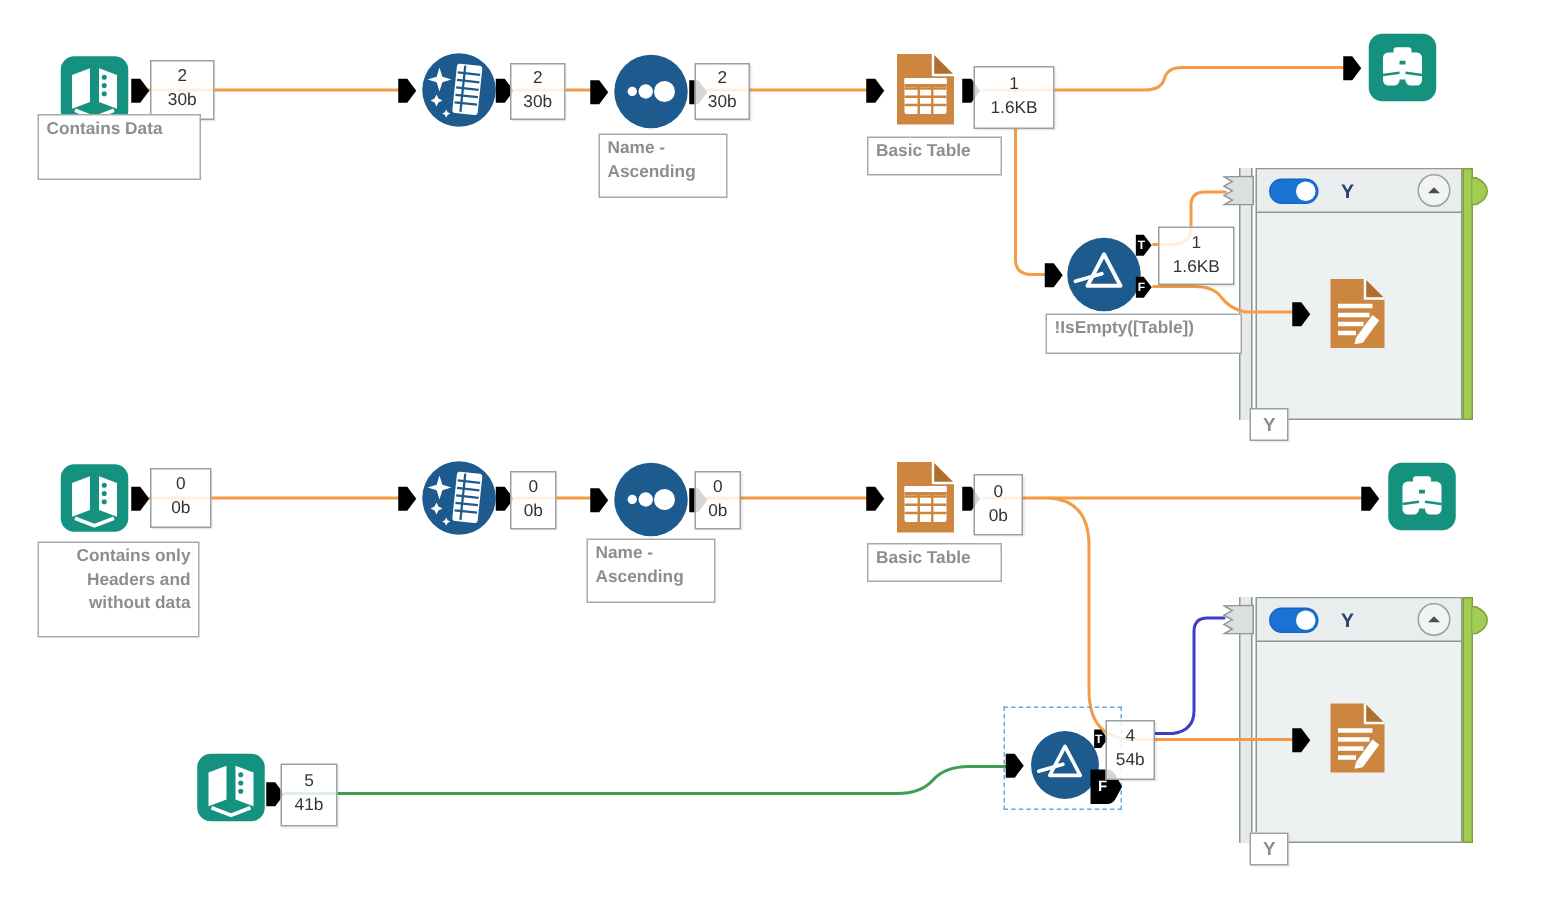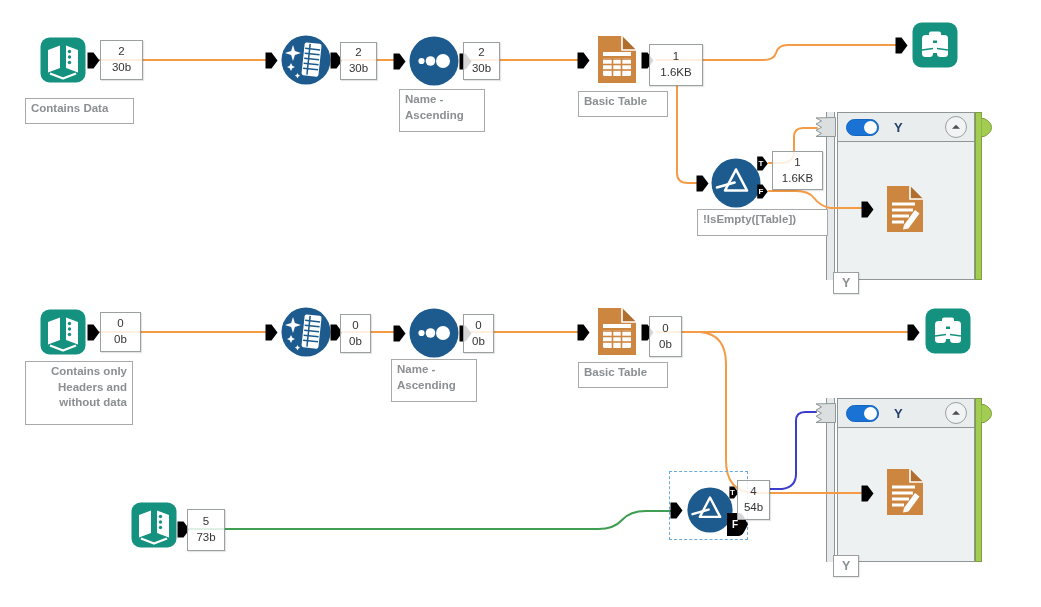--- a/index.html
+++ b/index.html
@@ -224,21 +224,21 @@
   </div>
   <div class="anch" style="left:87px;top:52px;">
       <svg width="13" height="17">
         <use href="#ic-anchor"></use>
       </svg>
     </div>
   <div class="ann" style="left:100px;top:40px;width:43px;height:40px;">
     <span>2</span>
       <span>30b</span>
   </div>
-  <div class="lbl" style="left:25px;top:98px;width:109px;height:26px;">Contains Data</div>
+  <div class="lbl" style="left:25px;top:76px;width:109px;height:44px;">Contains Data</div>
 
   <div class="anch" style="left:265px;top:52px;">
       <svg width="13" height="17">
         <use href="#ic-anchor"></use>
       </svg>
     </div>
   <div class="tool" style="left:280px;top:34px;">
     <svg width="52" height="52">
         <use href="#ic-cleanse"></use>
       </svg>
@@ -454,21 +454,21 @@
         <use href="#ic-input"></use>
       </svg>
   </div>
   <div class="anch" style="left:177px;top:521px;">
       <svg width="13" height="17">
         <use href="#ic-anchor"></use>
       </svg>
     </div>
   <div class="ann" style="left:187px;top:509px;width:38px;height:42px;">
     <span>5</span>
-      <span>73b</span>
+      <span>41b</span>
   </div>
 
   <div class="sel-rect" style="left:669px;top:471px;width:79px;height:69px;"></div>
   <div class="anch" style="left:670px;top:502px;">
       <svg width="13" height="17">
         <use href="#ic-anchor"></use>
       </svg>
     </div>
   <div class="tool" style="left:686px;top:486px;">
     <svg width="48" height="48" viewBox="0 0 52 52">

